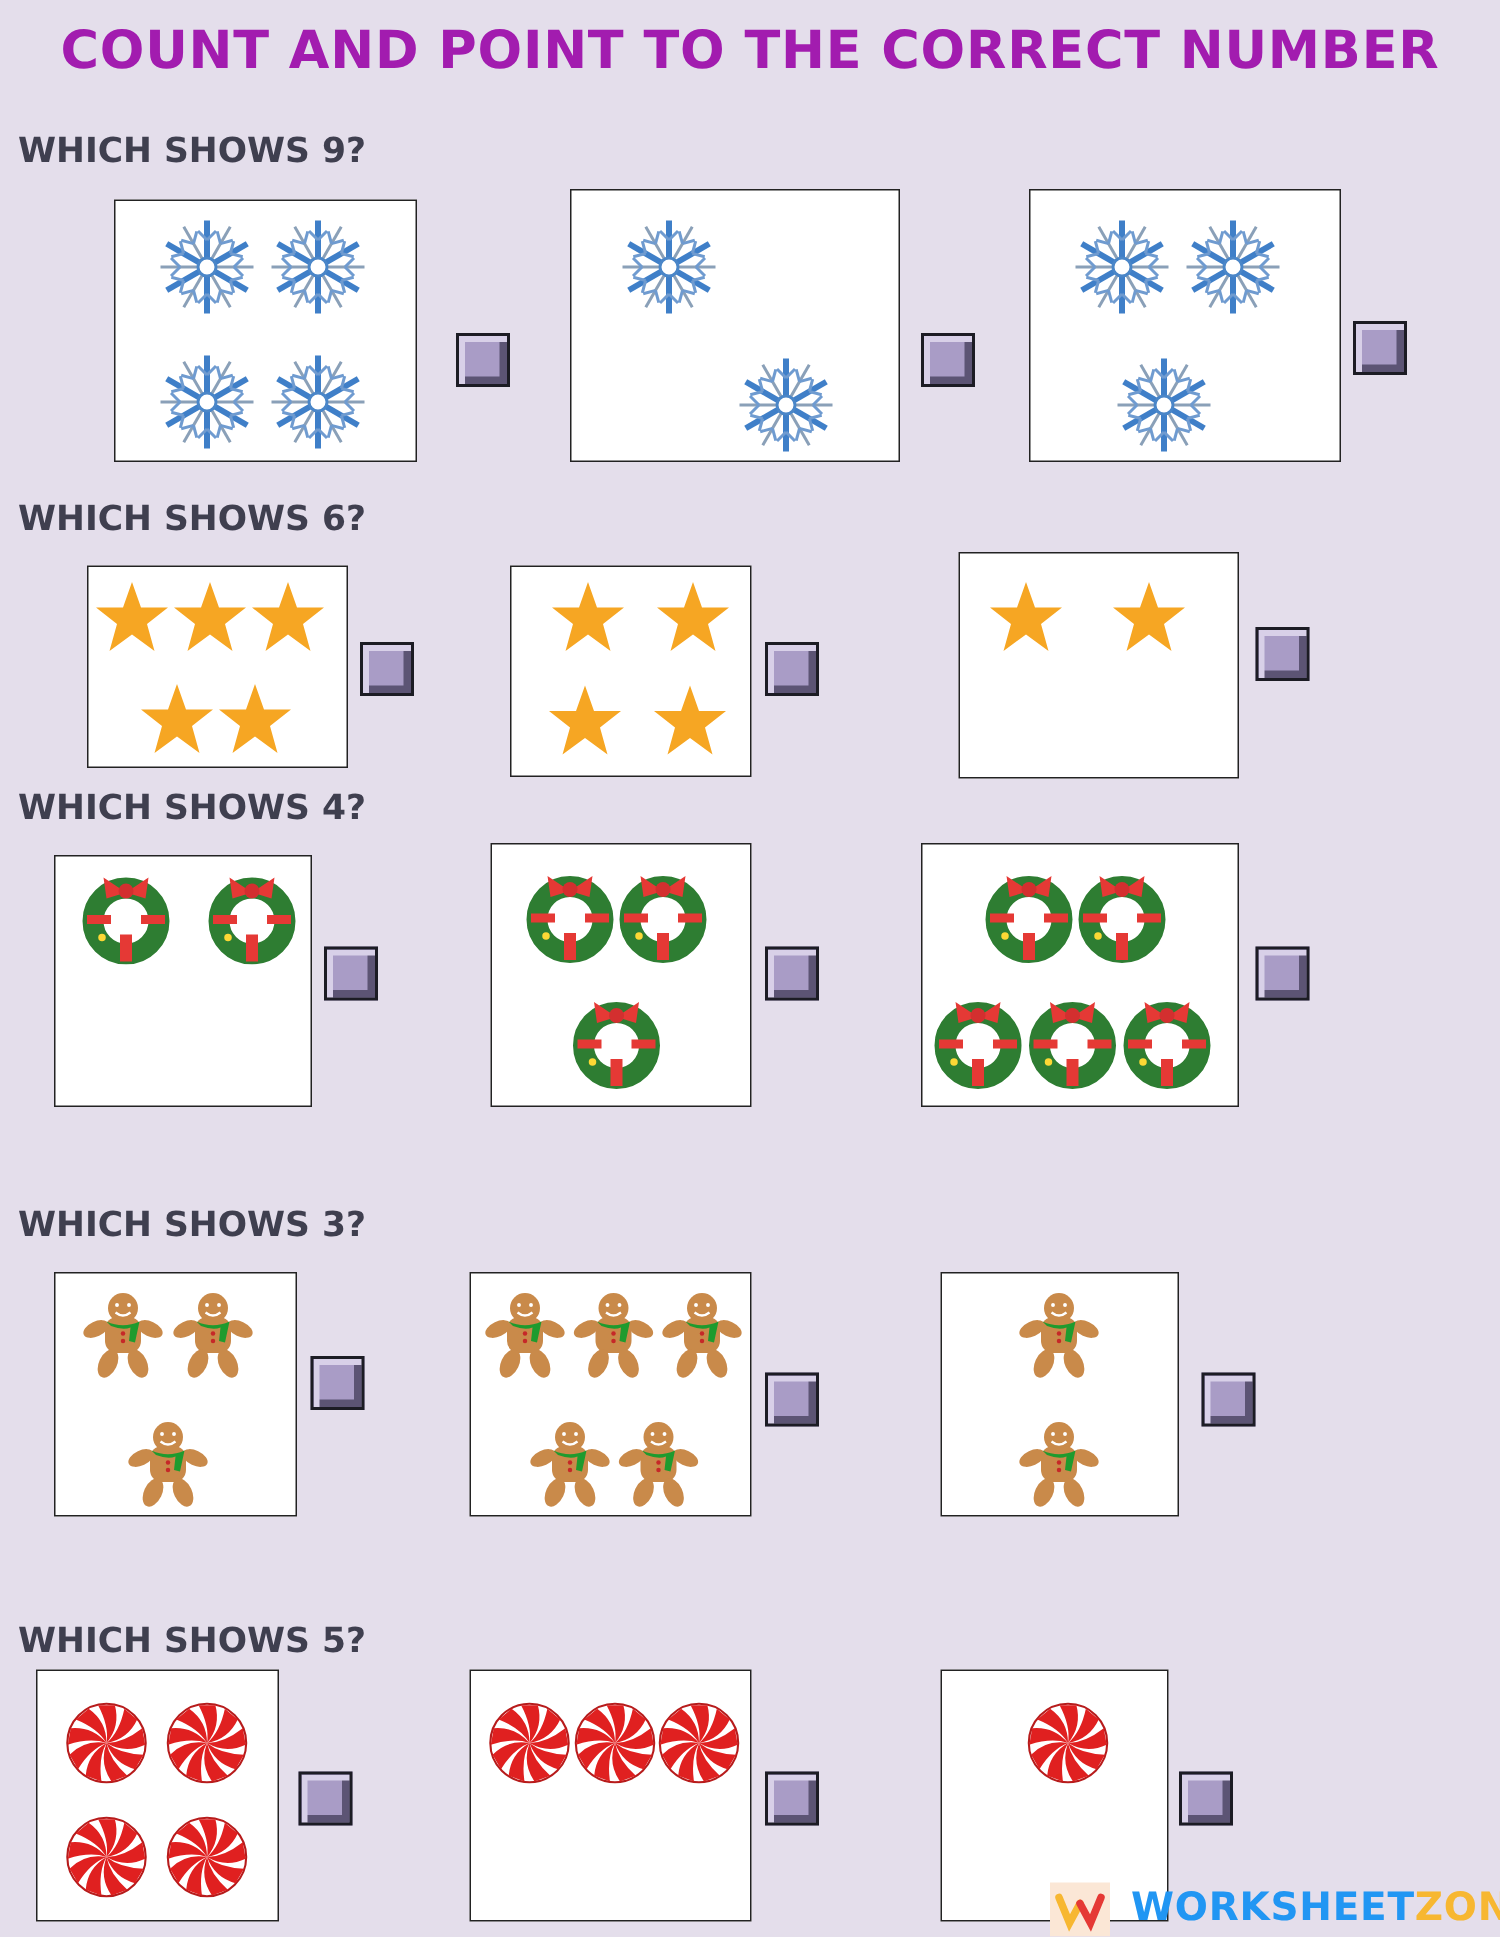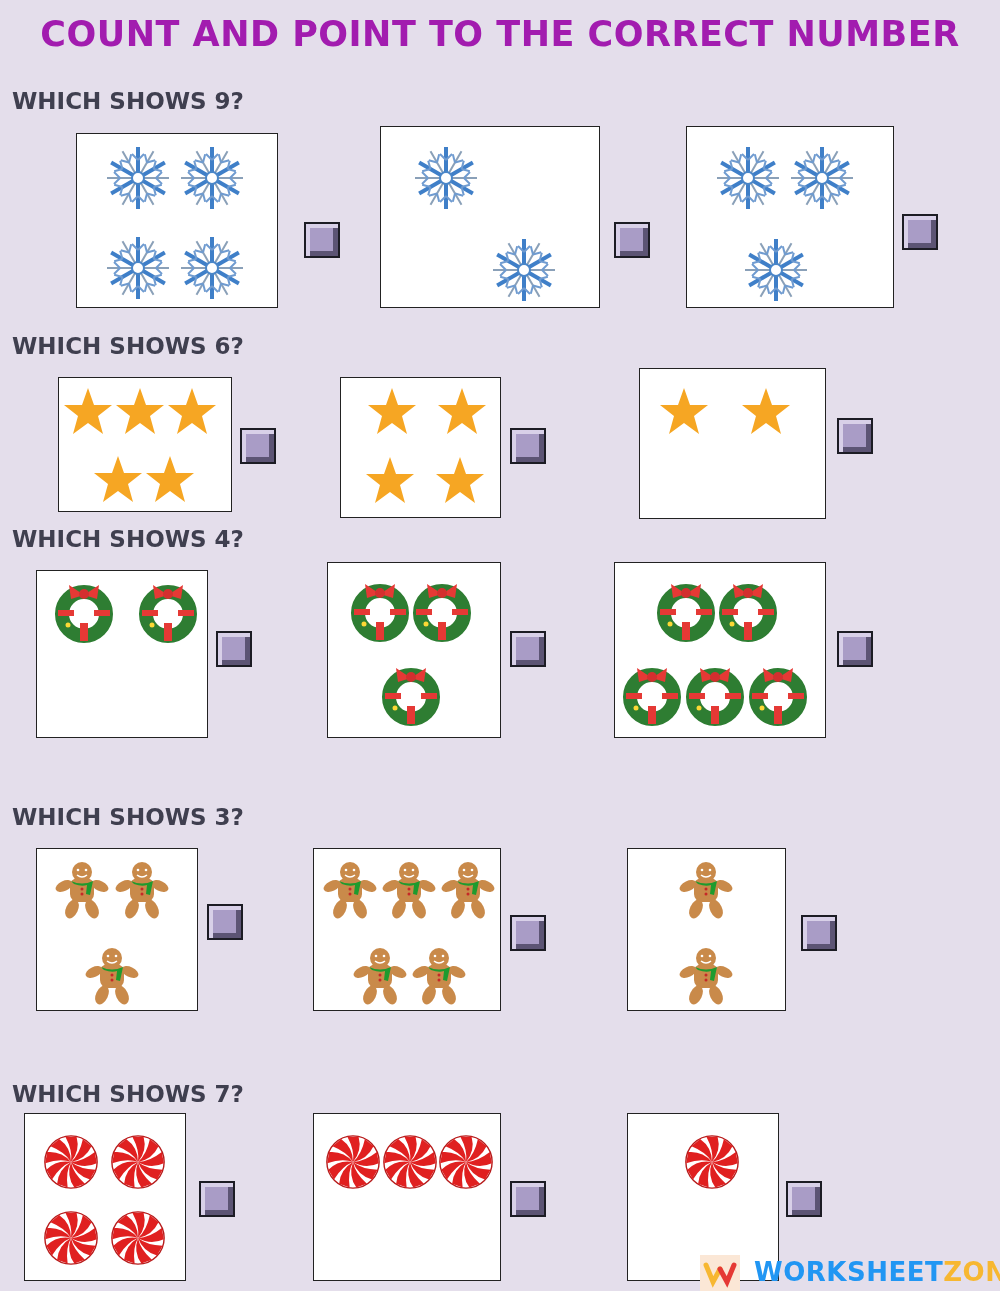--- a/index.html
+++ b/index.html
@@ -892,21 +892,21 @@
           <ellipse cx="40" cy="49" rx="6" ry="10" transform="rotate(-25 40 49)"></ellipse>
         </g>
         <path d="M19 21 Q30 26 41 21 L38 35 L34 34 L35 25 Q30 27 22 24 Z" fill="#1e9b2e"></path>
         <circle cx="26" cy="10" r="1.3" fill="#fff"></circle>
         <circle cx="34" cy="10" r="1.3" fill="#fff"></circle>
         <path d="M25 15 Q30 19 35 15" stroke="#fff" stroke-width="1.5" fill="none"></path>
         <circle cx="30" cy="29" r="1.5" fill="#c62828"></circle>
         <circle cx="30" cy="34" r="1.5" fill="#c62828"></circle>
       </svg></div>
     <div class="chk" style="left: 801px; top: 915px;"></div>
-    <div class="q" style="top: 1081px;">WHICH SHOWS 7?</div>
+    <div class="q" style="top: 1081px;">WHICH SHOWS 5?</div>
     <div class="card" style="left: 24px; top: 1113px; width: 162px; height: 168px;"></div>
     <div class="item" style="left: 43px; top: 1134px; width: 56px; height: 56px;"><svg viewBox="-30 -30 60 60" width="100%" height="100%">
         <circle r="28" fill="#fff" stroke="#b71c1c" stroke-width="1.5"></circle>
         <path transform="rotate(0)" d="M0 0 Q10 -12 6 -27 L-6 -27 Q2 -12 0 0 Z" fill="#e02020"></path>
         <path transform="rotate(40)" d="M0 0 Q10 -12 6 -27 L-6 -27 Q2 -12 0 0 Z" fill="#e02020"></path>
         <path transform="rotate(80)" d="M0 0 Q10 -12 6 -27 L-6 -27 Q2 -12 0 0 Z" fill="#e02020"></path>
         <path transform="rotate(120)" d="M0 0 Q10 -12 6 -27 L-6 -27 Q2 -12 0 0 Z" fill="#e02020"></path>
         <path transform="rotate(160)" d="M0 0 Q10 -12 6 -27 L-6 -27 Q2 -12 0 0 Z" fill="#e02020"></path>
         <path transform="rotate(200)" d="M0 0 Q10 -12 6 -27 L-6 -27 Q2 -12 0 0 Z" fill="#e02020"></path>
         <path transform="rotate(240)" d="M0 0 Q10 -12 6 -27 L-6 -27 Q2 -12 0 0 Z" fill="#e02020"></path>

